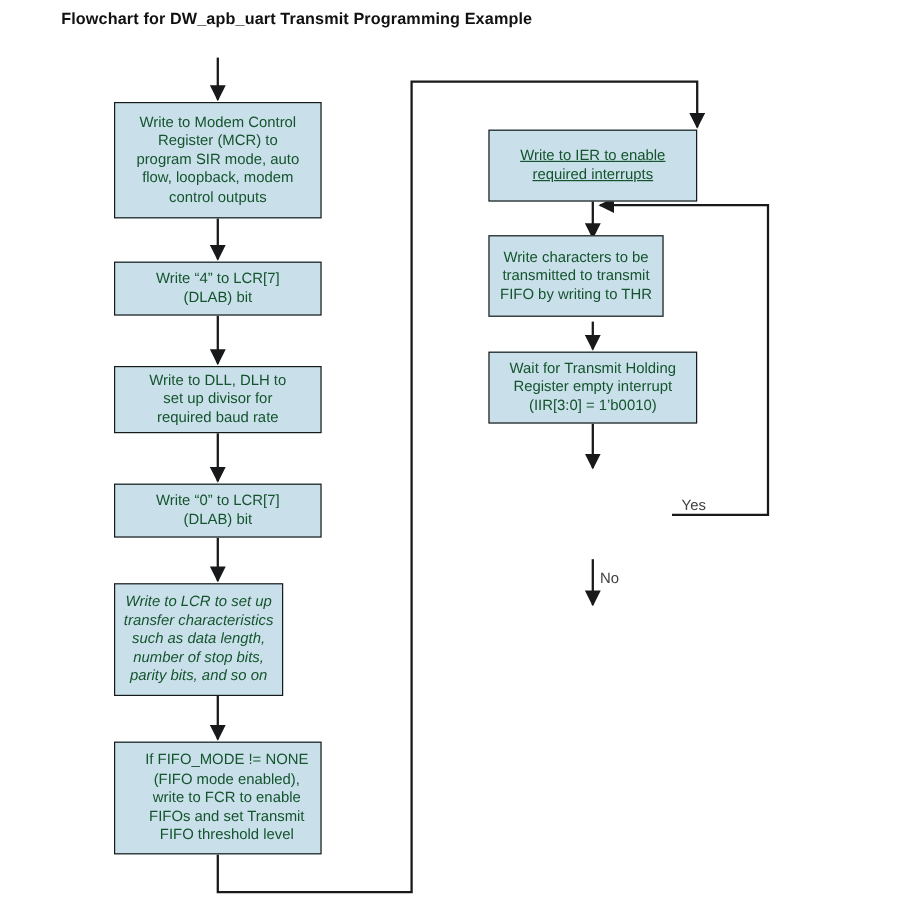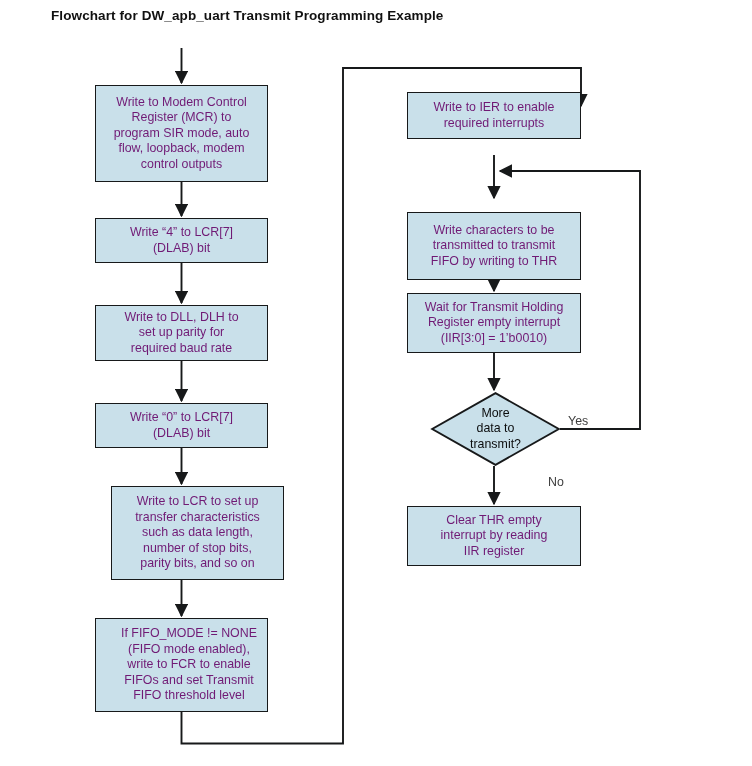--- a/index.html
+++ b/index.html
@@ -13,21 +13,21 @@
     letter-spacing:0.1px;white-space:nowrap;margin-left:33px;
   }
 
   .canvas{position:absolute;left:0;top:0;width:752px;height:766px;}
   svg.wires{position:absolute;left:0;top:0;width:752px;height:766px;overflow:visible;}
 
   .node{
     position:absolute;box-sizing:border-box;
     background:#c9e0ea;border:1.4px solid #17191a;
     display:flex;align-items:center;justify-content:center;
-    text-align:center;color:#701a75;
+    text-align:center;color:#14532d;
     font-size:12.4px;line-height:15.6px;
     padding:2px 5px;white-space:pre-line;
   }
 
   .diamond-wrap{position:absolute;}
   .diamond-wrap svg{position:absolute;left:0;top:0;overflow:visible;}
   .diamond-label{
     position:absolute;left:0;top:0;width:100%;height:100%;
     display:flex;align-items:center;justify-content:center;
     text-align:center;color:#0c0d0e;
@@ -80,59 +80,48 @@
   <div class="node" style="left:95px;top:85px;width:173px;height:97px;">Write to Modem Control
 Register (MCR) to
 program SIR mode, auto
 flow, loopback, modem
 control outputs</div>
 
   <div class="node" style="left:95px;top:218px;width:173px;height:45px;">Write “4” to LCR[7]
 (DLAB) bit</div>
 
   <div class="node" style="left:95px;top:305px;width:173px;height:56px;">Write to DLL, DLH to
-set up parity for
+set up divisor for
 required baud rate</div>
 
   <div class="node" style="left:95px;top:403px;width:173px;height:45px;">Write “0” to LCR[7]
 (DLAB) bit</div>
 
-  <div class="node" style="left:111px;top:486px;width:173px;height:94px;">Write to LCR to set up
+  <div class="node" style="left:95px;top:486px;width:141px;height:94px;font-style:italic;">Write to LCR to set up
 transfer characteristics
 such as data length,
 number of stop bits,
 parity bits, and so on</div>
 
   <div class="node" style="left:95px;top:618px;width:173px;height:94px;padding-left:20px;">If FIFO_MODE != NONE
 (FIFO mode enabled),
 write to FCR to enable
 FIFOs and set Transmit
 FIFO threshold level</div>
 
-  <div class="node" style="left:407px;top:92px;width:174px;height:47px;">Write to IER to enable
+  <div class="node" style="left:407px;top:108px;width:174px;height:60px;text-decoration:underline;">Write to IER to enable
 required interrupts</div>
 
-  <div class="node" style="left:407px;top:212px;width:174px;height:68px;">Write characters to be
+  <div class="node" style="left:407px;top:196px;width:146px;height:68px;">Write characters to be
 transmitted to transmit
 FIFO by writing to THR</div>
 
   <div class="node" style="left:407px;top:293px;width:174px;height:60px;">Wait for Transmit Holding
 Register empty interrupt
 (IIR[3:0] = 1’b0010)</div>
 
-  <div class="diamond-wrap" style="left:431px;top:392px;width:129px;height:74px;">
-    <svg width="129" height="74" viewBox="0 0 129 74" xmlns="http://www.w3.org/2000/svg">
-      <polygon points="64.5,1.2 127.8,37 64.5,72.8 1.2,37" fill="#c9e0ea" stroke="#17191a" stroke-width="1.9"></polygon>
-    </svg>
-    <div class="diamond-label">More
-data to
-transmit?</div>
-  </div>
 
-  <div class="node" style="left:407px;top:506px;width:174px;height:60px;">Clear THR empty
-interrupt by reading
-IIR register</div>
 
   <div class="edge-label" style="left:568px;top:414px;">Yes</div>
 
-  <div class="edge-label" style="left:500px;top:475px;margin-left:48px;">No</div>
+  <div class="edge-label" style="left:500px;top:475px;">No</div>
 
 </div>
 
 </body></html>

